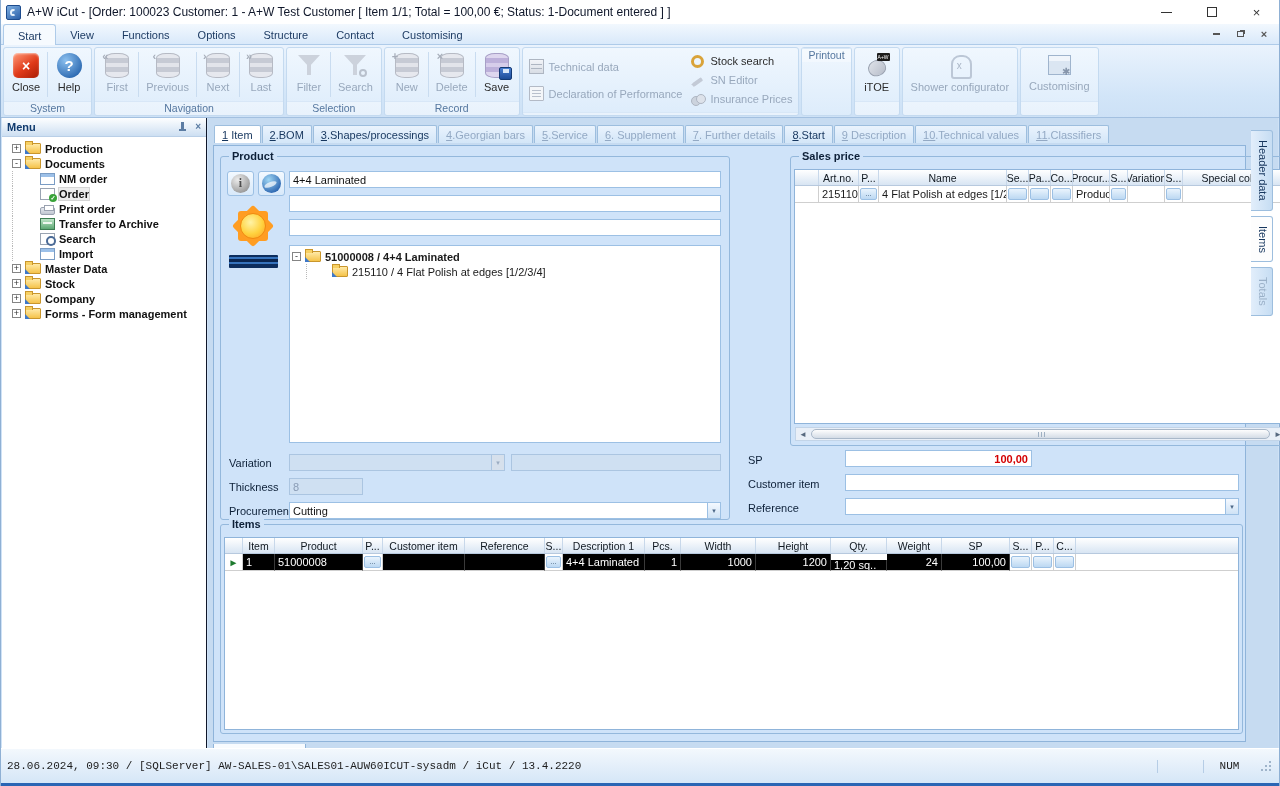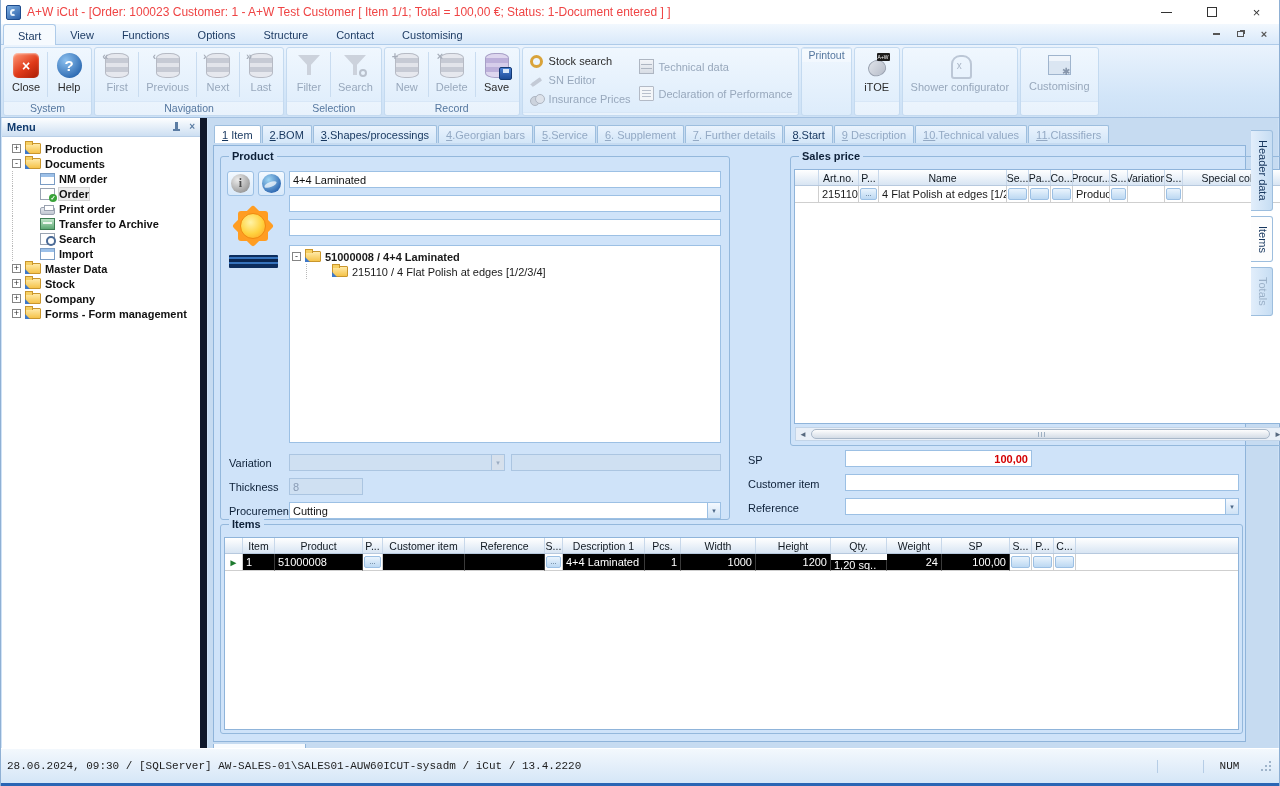--- a/index.html
+++ b/index.html
@@ -4,21 +4,21 @@
 <style>
   * { box-sizing: border-box; margin:0; padding:0; }
   html,body { width:1280px; height:786px; overflow:hidden; }
   body { font-family:"Liberation Sans", sans-serif; font-size:11px; color:#1a1a1a; background:#fff; }
   .window { position:relative; width:1280px; height:786px; background:#cfe2f6; border-left:1px solid #8fb0d4; border-right:1px solid #8fb0d4; }
 
   
   .titlebar { position:absolute; left:0; top:0; right:0; height:24px; background:#ffffff; display:flex; align-items:center; padding-left:5px; gap:6px; }
   .appicon { width:15px; height:15px; border-radius:2px; background:linear-gradient(145deg,#7fb0e2,#2b5fa8); border:1px solid #1d4b8d; position:relative; flex:none; }
   .appicon::before { content:""; position:absolute; inset:3px 4px 3px 3px; border:2px solid #eaf3fc; border-right-color:transparent; border-radius:50%; }
-  .title-text { font-size:12px; color:#ef4444; white-space:nowrap; }
+  .title-text { font-size:12px; color:#0f172a; white-space:nowrap; }
   .wctrls { margin-left:auto; display:flex; height:100%; }
   .wbtn { width:45px; height:100%; display:flex; align-items:center; justify-content:center; color:#333; }
   .wbtn .bar { width:11px; height:1px; background:#333; }
   .wbtn .box { width:10px; height:10px; border:1px solid #333; }
   .wbtn .x { font-size:13px; line-height:1; }
 
   
   .menubar { position:absolute; left:0; top:24px; right:0; height:21px; background:linear-gradient(#f2f8fe,#d9e9fa); border-bottom:1px solid #aecbe9; display:flex; align-items:stretch; padding-left:2px; }
   .mtab { padding:4px 14px 3px; color:#1e3c64; display:flex; align-items:center; }
   .mtab.active { background:#f6fafe; border:1px solid #aecbe9; border-bottom:none; border-radius:3px 3px 0 0; margin-bottom:-1px; }
@@ -73,21 +73,21 @@
   .i-itoe::before { content:""; position:absolute; left:4px; top:7px; width:16px; height:14px; border-radius:50% 50% 45% 45%; background:linear-gradient(145deg,#dfe3ea,#b7bdc9); border:1px solid #9aa2b0; transform:rotate(-18deg); }
   .i-itoe .flag { position:absolute; right:0; top:0; width:13px; height:8px; background:#1c1c1c; color:#fff; font-size:5px; line-height:8px; text-align:center; border-radius:1px; }
   .i-shower { width:24px; height:25px; position:relative; }
   .i-shower::before { content:""; position:absolute; left:3px; top:2px; width:17px; height:20px; border:2px solid #bcc7d6; border-radius:9px 9px 3px 3px; }
   .i-shower::after { content:"x"; position:absolute; left:9px; top:7px; color:#aab6c6; font-size:10px; }
   .i-custom { width:26px; height:24px; position:relative; }
   .i-custom::before { content:""; position:absolute; left:2px; top:2px; width:21px; height:18px; border:1px solid #9fb4cd; background:linear-gradient(#f0f5fb 0 5px,#dbe6f2 5px); }
   .i-custom::after { content:"\2731"; position:absolute; right:2px; bottom:0; color:#8796ab; font-size:10px; }
 
   
-  .sidebar { position:absolute; left:1px; top:118px; width:205px; bottom:20px; background:#fff; border-right:7px solid #0f172a; display:flex; flex-direction:column; }
+  .sidebar { position:absolute; left:1px; top:118px; width:205px; bottom:20px; background:#fff; border-right:1px solid #0f172a; display:flex; flex-direction:column; }
   .sb-head { height:19px; flex:none; background:linear-gradient(#fdfeff,#cddff2); border-bottom:1px solid #b9cfe7; display:flex; align-items:center; padding:0 5px; color:#0f3a6e; font-weight:bold; }
   .sb-tools { margin-left:auto; display:flex; gap:8px; align-items:center; color:#5b7ca3; }
   .pin { width:9px; height:10px; position:relative; }
   .pin::before { content:""; position:absolute; left:3px; top:0; width:3px; height:7px; background:#5b7ca3; }
   .pin::after { content:""; position:absolute; left:1px; top:7px; width:7px; height:2px; background:#5b7ca3; }
   .sb-x { font-size:10px; font-weight:bold; line-height:1; }
   .tree { padding:4px 2px; }
   .trow { display:flex; align-items:center; gap:4px; height:15px; font-weight:bold; color:#111; white-space:nowrap; }
   .trow .ind0 { width:4px; }
   .trow .ind1 { width:24px; border-left:1px dotted #b9b9b9; height:100%; margin-left:8px; flex:none; }
@@ -315,42 +315,42 @@
               <span class="disk"></span>
             </span>
           <span class="lbl">Save</span>
         </div>
       </div>
       <div class="rglabel">Record</div>
     </div>
 
     <div class="rgroup">
       <div class="rgc">
+        <div class="smcol spread">
+          <div class="smbtn disabled">
+            <span class="si si-grid"></span>
+            <span>Technical data</span>
+          </div>
+          <div class="smbtn disabled">
+            <span class="si si-page"></span>
+            <span>Declaration of Performance</span>
+          </div>
+        </div>
         <div class="smcol">
           <div class="smbtn">
             <span class="si si-stock"></span>
             <span>Stock search</span>
           </div>
           <div class="smbtn disabled">
             <span class="si si-sn"></span>
             <span>SN Editor</span>
           </div>
           <div class="smbtn disabled">
             <span class="si si-coins"></span>
             <span>Insurance Prices</span>
-          </div>
-        </div>
-        <div class="smcol spread">
-          <div class="smbtn disabled">
-            <span class="si si-grid"></span>
-            <span>Technical data</span>
-          </div>
-          <div class="smbtn disabled">
-            <span class="si si-page"></span>
-            <span>Declaration of Performance</span>
           </div>
         </div>
       </div>
       <div class="rglabel">Items</div>
     </div>
 
     <div class="rgroup">
       <div class="rglabel">Printout</div>
     </div>
 

